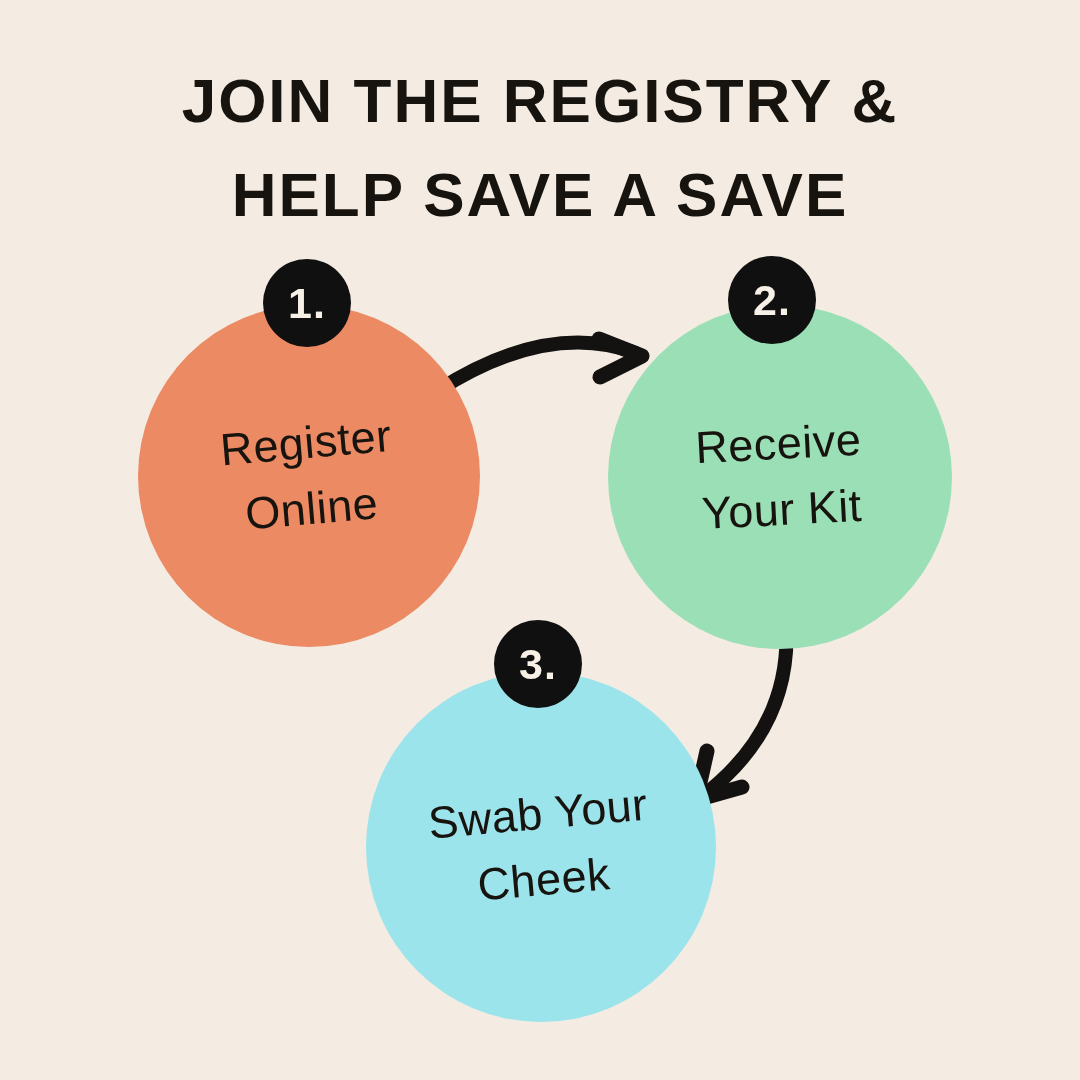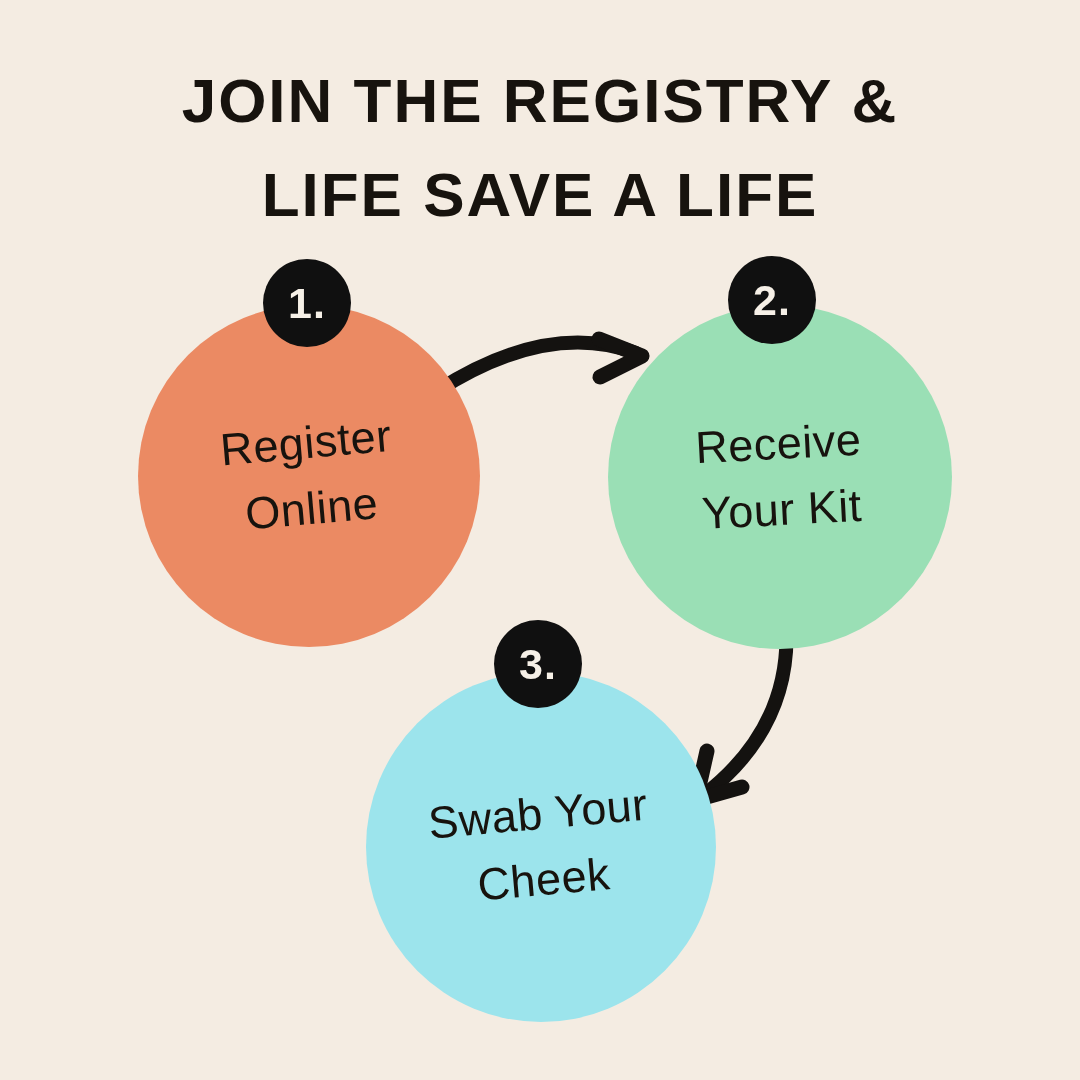--- a/index.html
+++ b/index.html
@@ -89,21 +89,21 @@
   .c2 .badge { left: 120px; top: -49px; }
   .c3 .badge { left: 128px; top: -52px; }
 </style>
 </head>
 <body>
 
 <div class="poster" style="background: rgb(244, 236, 226);">
 
   <h1 class="title" style="color: rgb(23, 19, 14);">
     <span class="line">JOIN THE REGISTRY &amp;</span>
-    <span class="line">LIFE SAVE A LIFE</span>
+    <span class="line">HELP SAVE A SAVE</span>
   </h1>
 
   <svg class="arrows" viewBox="0 0 1080 1080">
     <g style="stroke: rgb(20, 18, 16);">
       <path class="arrow-main" d="M 437 391 Q 548 320 636 353"></path>
       <path class="arrow-head" d="M 599 339 L 642 356 L 600 377"></path>
     </g>
     <g style="stroke: rgb(20, 18, 16);">
       <path class="arrow-main" d="M 786 622 Q 793 726 704 795"></path>
       <path class="arrow-head" d="M 707 751 L 696 800 L 742 787"></path>

